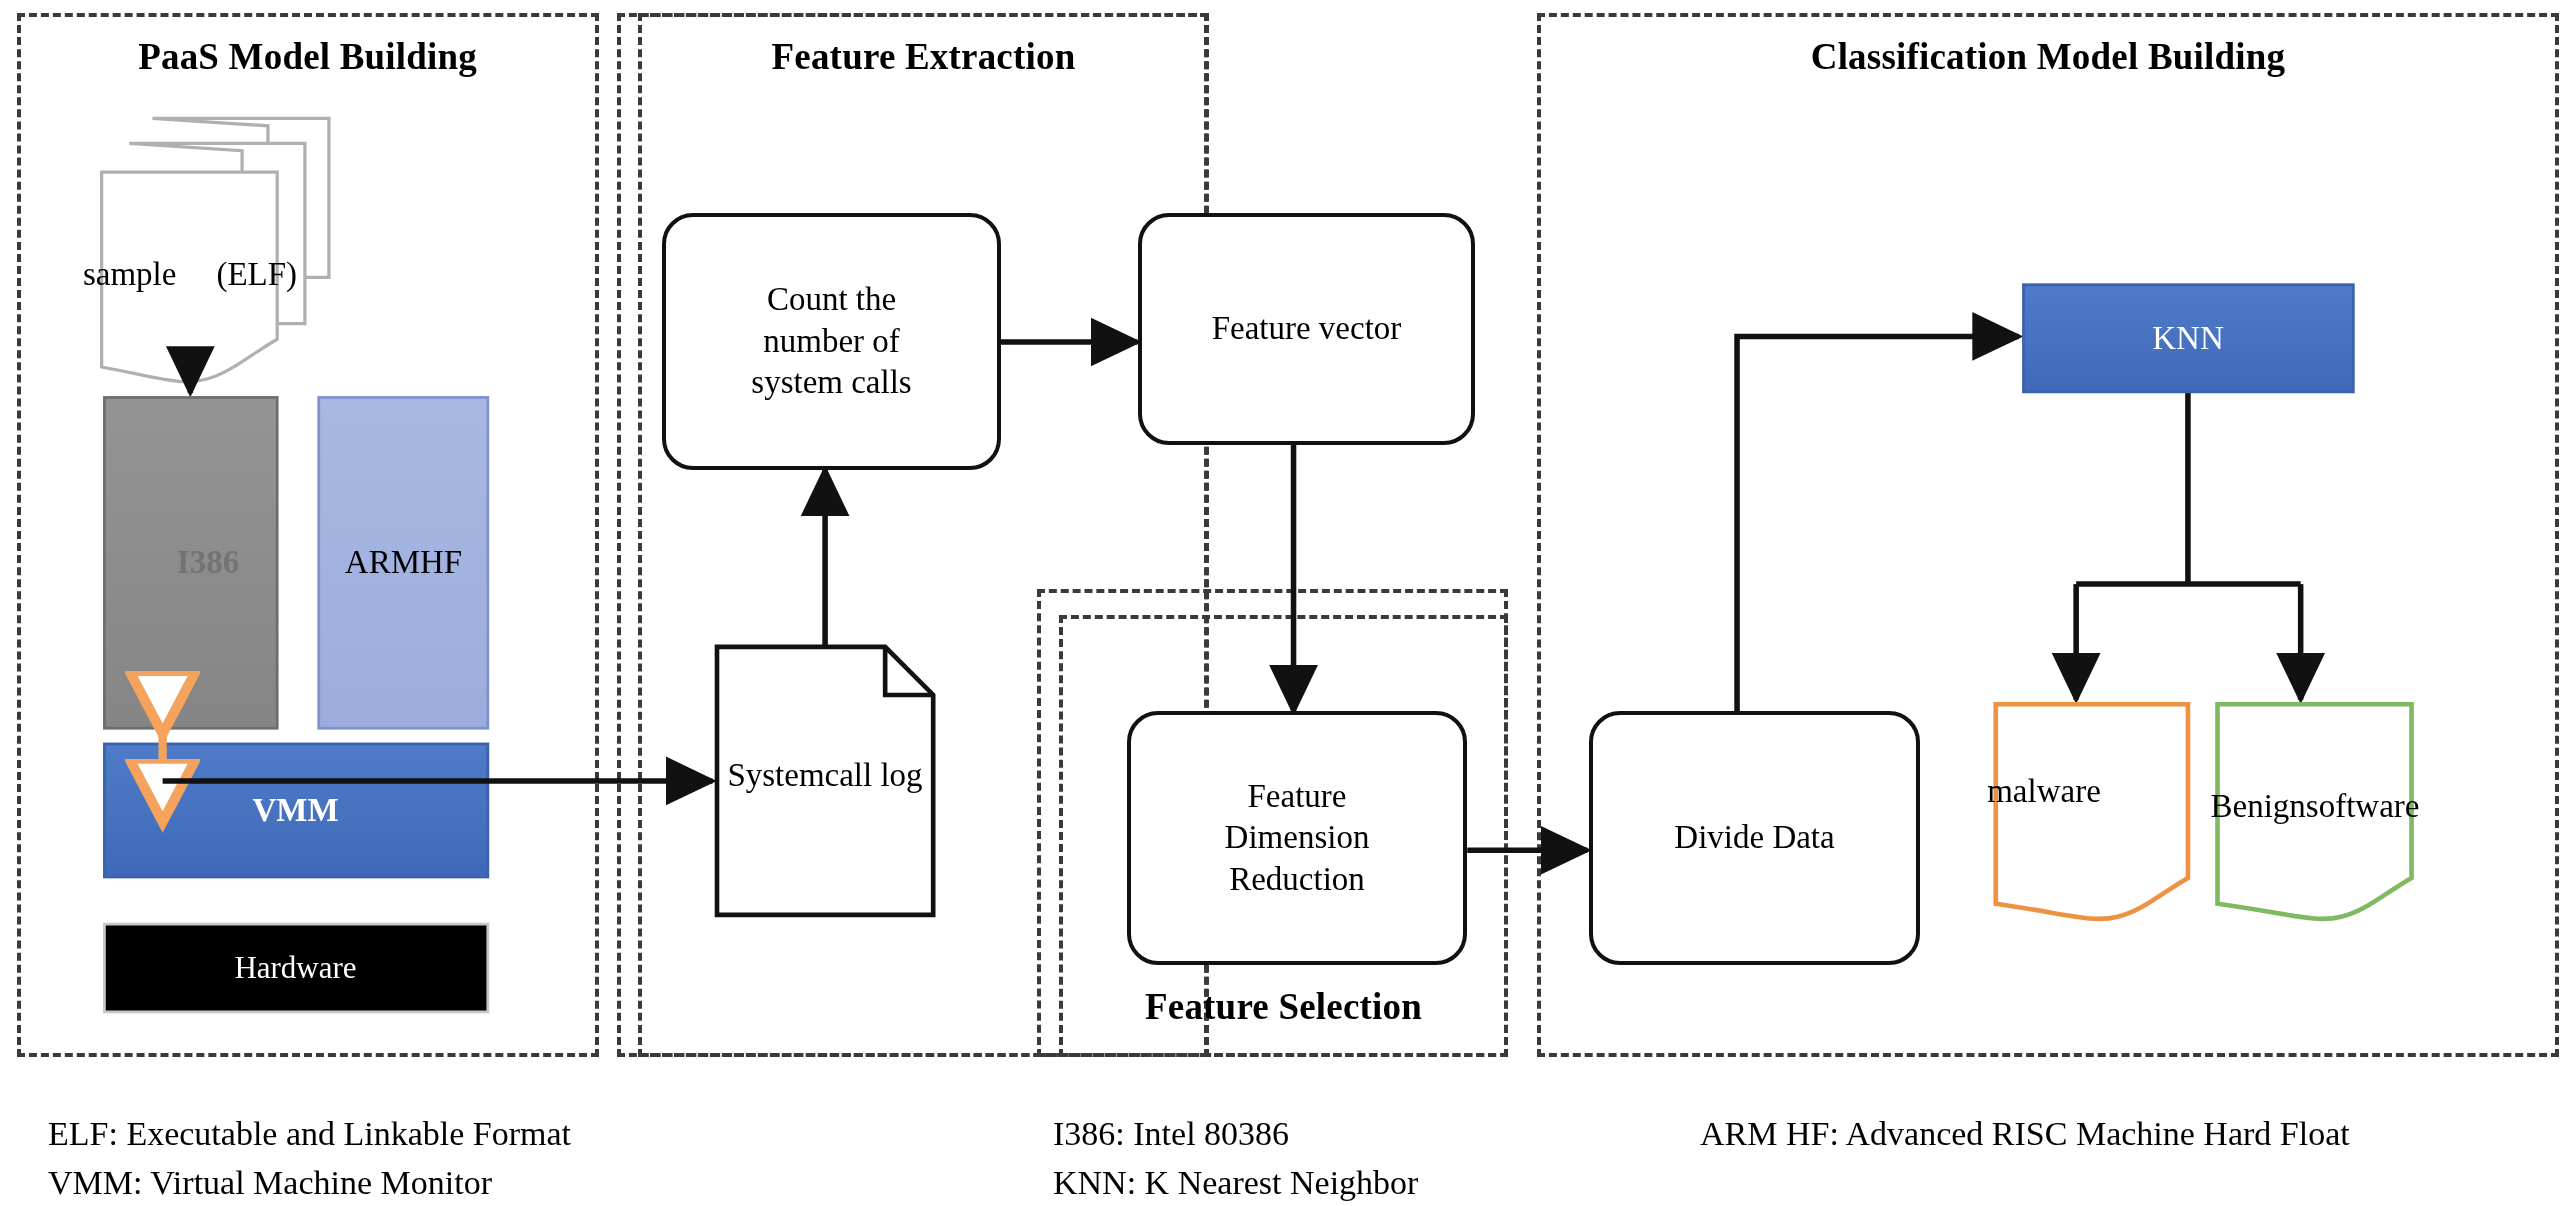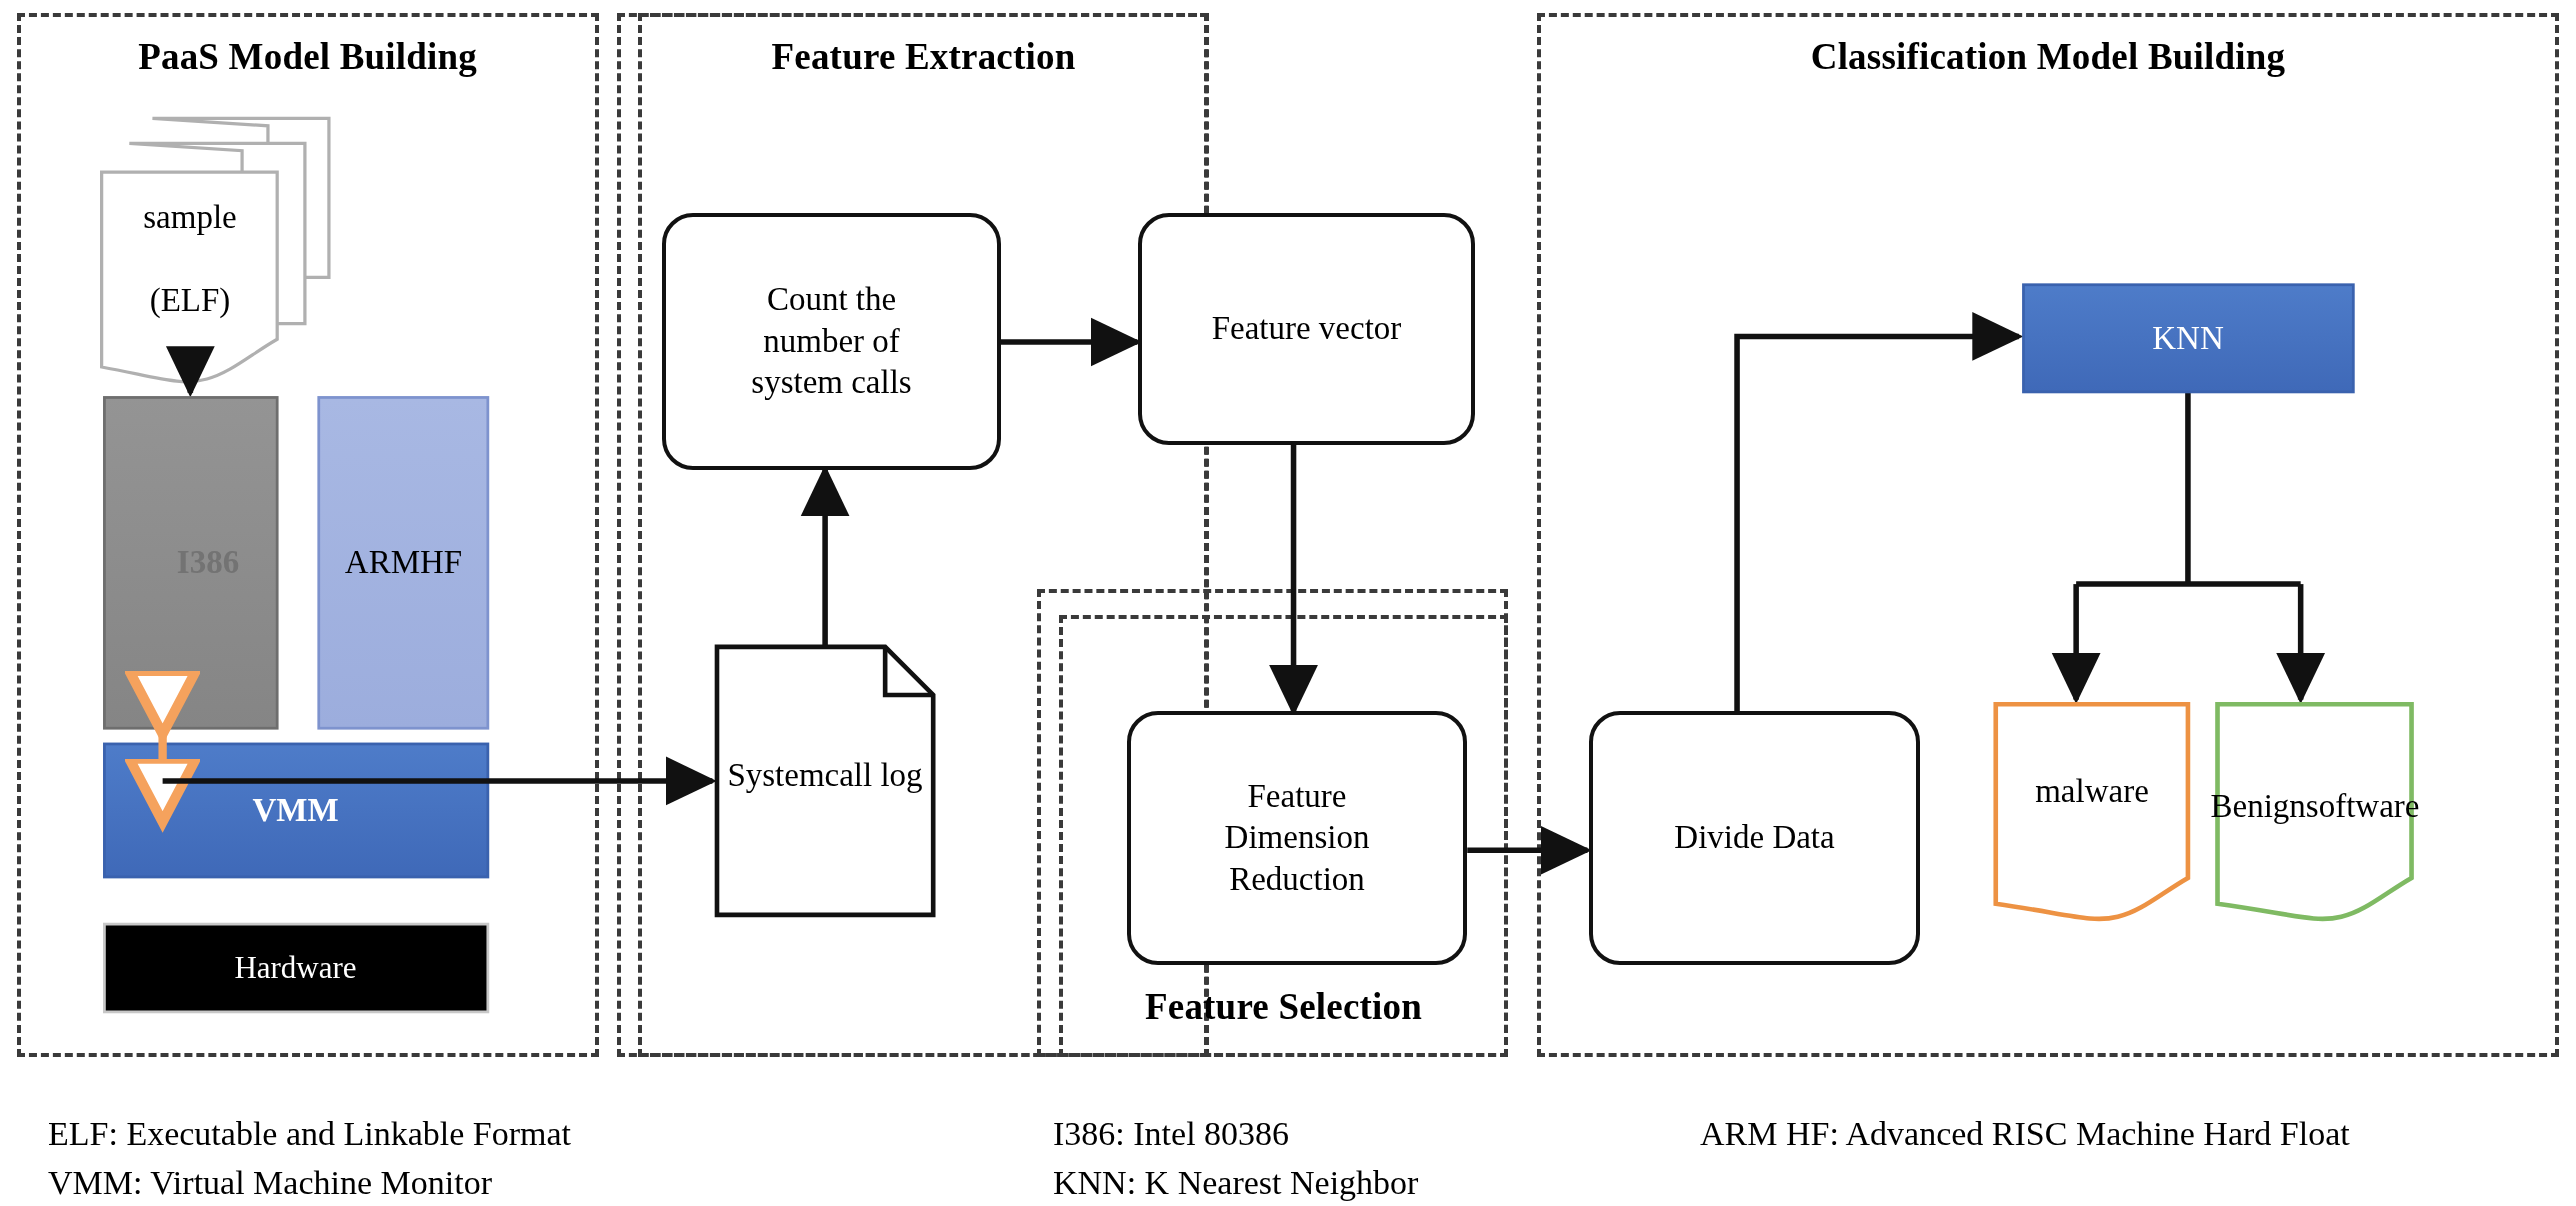--- a/index.html
+++ b/index.html
@@ -123,21 +123,21 @@
 
     <path d="M2160,762 L2368,762 L2368,950
              C2340,966 2318,986 2292,992
              C2264,999 2238,989 2160,978 Z" fill="#fff" stroke="#ED9243" stroke-width="5"></path>
 
     <path d="M2400,762 L2610,762 L2610,950
              C2582,966 2560,986 2534,992
              C2506,999 2480,989 2400,978 Z" fill="#fff" stroke="#7FBA63" stroke-width="5"></path>
   </svg>
 
-  <div class="doc-label" style="left:102px;top:189px;width:176px;height:139px;flex-direction:column;gap:40px;">
+  <div class="doc-label" style="left:102px;top:205px;width:176px;height:139px;flex-direction:row;gap:40px;">
     <span>sample</span>
     <span>(ELF)</span>
   </div>
 
   <div class="frect" style="left:104px;top:397px;width:208px;height:331px;color:#737373;font-weight:bold;">
     <span>I386</span>
   </div>
 
   <div class="frect" style="left:319px;top:397px;width:169px;height:331px;color:#000;flex-direction:row;">
     <span>ARM</span>
@@ -174,21 +174,21 @@
   </div>
 
   <div class="frect" style="left:2023px;top:285px;width:330px;height:107px;color:#ffffff;">
     <span>KNN</span>
   </div>
 
   <div class="rbox" style="left:1589px;top:711px;width:331px;height:254px;">
     <span>Divide Data</span>
   </div>
 
-  <div class="doc-label" style="left:1996px;top:750px;width:192px;height:83px;">
+  <div class="doc-label" style="left:1948px;top:750px;width:192px;height:83px;">
     <span>malware</span>
   </div>
 
   <div class="doc-label" style="left:2218px;top:717px;width:194px;height:111px;flex-direction:row;align-items:flex-end;">
     <span>Benign</span>
     <span>software</span>
   </div>
 
   <div class="legend" style="left:48px;top:1109px;">
     <div>ELF: Executable and Linkable Format</div>

